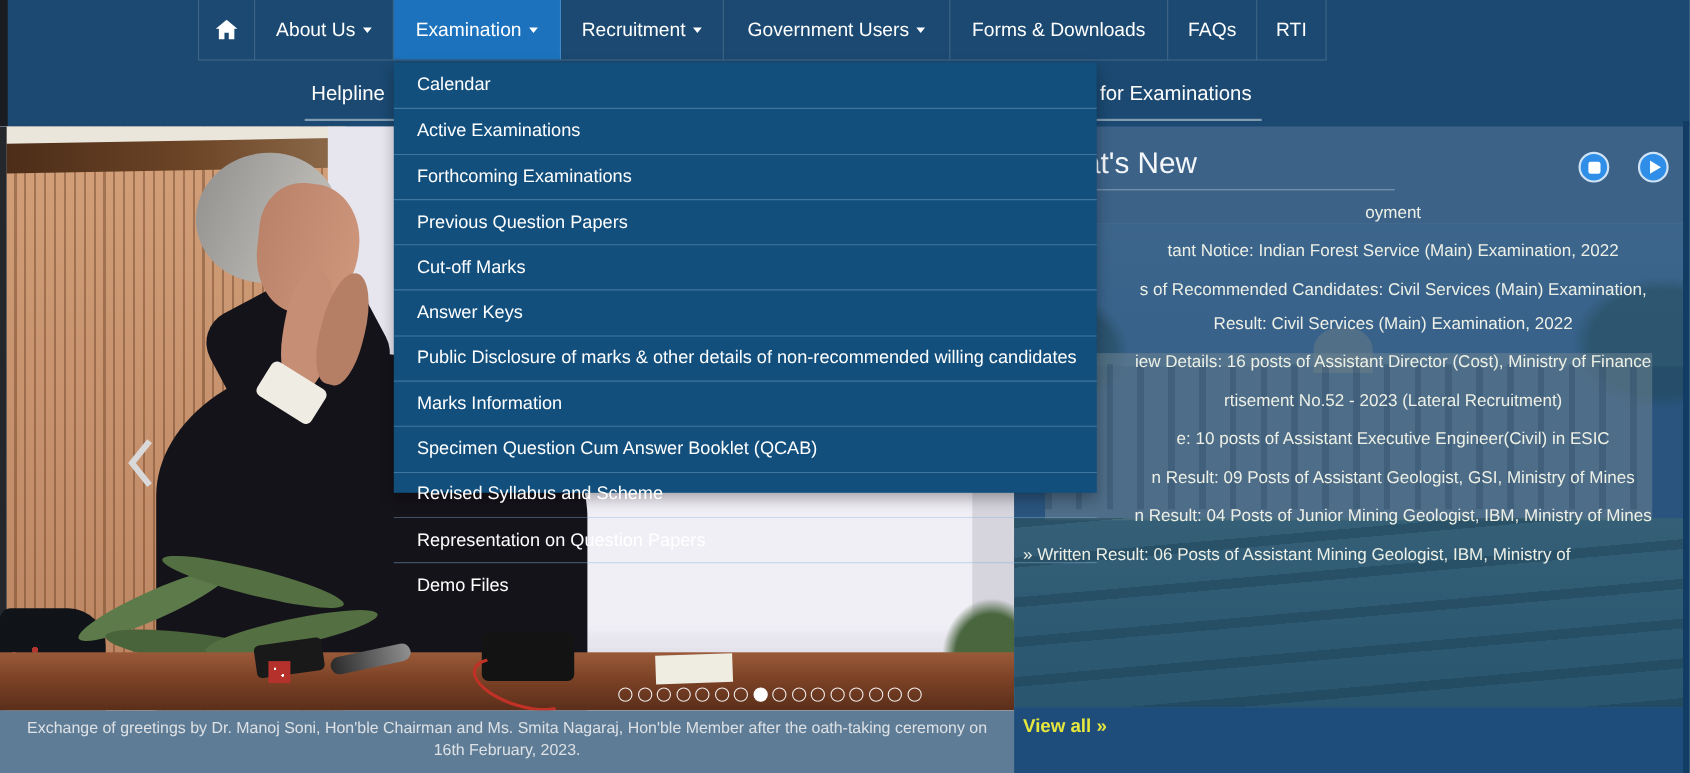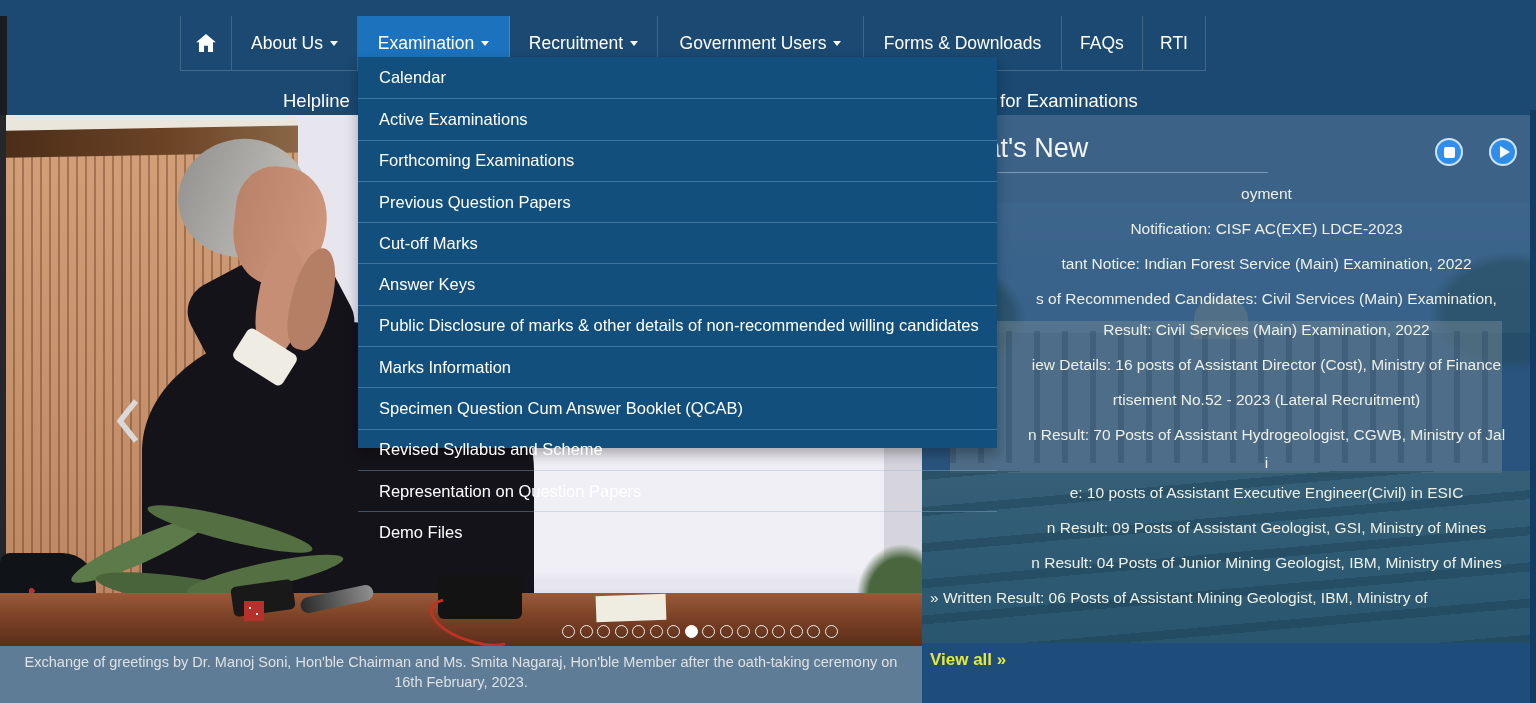--- a/index.html
+++ b/index.html
@@ -1,20 +1,20 @@
 <!DOCTYPE html>
 <html><head>
 <meta charset="utf-8">
 <style>
   * { margin:0; padding:0; box-sizing:border-box; }
   body { font-family:"Liberation Sans", sans-serif; background:#0d3354; }
   .screen { position:relative; width:1536px; height:703px; overflow:hidden; background:#1b4971; }
 
   
-  .header { position:absolute; left:0; top:16px; width:1536px; height:115px; background:#1b4971; }
+  .header { position:absolute; left:0; top:0; width:1536px; height:115px; background:#1b4971; }
   .left-dark { position:absolute; left:0; top:0; width:7px; height:115px; background:#191d21; }
   .nav { position:absolute; left:180px; top:0; height:55px; display:flex; border-bottom:1px solid rgba(255,255,255,.18); }
   .nav-item { height:54px; display:flex; align-items:center; justify-content:center; color:#fff; font-size:17.5px; border-right:1px solid rgba(255,255,255,.16); cursor:pointer; }
   .nav-item:first-child { border-left:1px solid rgba(255,255,255,.16); }
   .nav-item.active { background:#1c72bd; }
   .caret { display:inline-block; margin-left:7px; width:0; height:0; border-left:4.5px solid transparent; border-right:4.5px solid transparent; border-top:5px solid #fff; }
   .helpline-left { position:absolute; left:283px; top:74px; color:#fdfdfd; font-size:18.5px; }
   .helpline-right { position:absolute; left:1000px; top:74px; color:#fdfdfd; font-size:18.5px; }
   .helpline-line { position:absolute; left:277px; top:108px; width:870px; height:2px; background:rgba(255,255,255,.45); }
 
@@ -232,41 +232,34 @@
         <i></i>
       </div>
     <div class="ctl ctl-play">
         <i></i>
       </div>
     <div class="news">
         <div class="news-item frag">
           <div class="l1">oyment</div>
         </div>
         <div class="news-item frag">
-          <div class="l1">Notification: CISF AC(EXE) LDCE-2023</div>
-        </div>
-        <div class="news-item frag">
           <div class="l1">tant Notice: Indian Forest Service (Main) Examination, 2022</div>
         </div>
         <div class="news-item frag multi">
           <div class="l1">s of Recommended Candidates: Civil Services (Main) Examination,</div>
           <div class="l2"></div>
         </div>
         <div class="news-item frag">
           <div class="l1">Result: Civil Services (Main) Examination, 2022</div>
         </div>
         <div class="news-item frag">
           <div class="l1">iew Details: 16 posts of Assistant Director (Cost), Ministry of Finance</div>
         </div>
         <div class="news-item frag">
           <div class="l1">rtisement No.52 - 2023 (Lateral Recruitment)</div>
-        </div>
-        <div class="news-item frag multi">
-          <div class="l1">n Result: 70 Posts of Assistant Hydrogeologist, CGWB, Ministry of Jal</div>
-          <div class="l2">i</div>
         </div>
         <div class="news-item frag">
           <div class="l1">e: 10 posts of Assistant Executive Engineer(Civil) in ESIC</div>
         </div>
         <div class="news-item frag">
           <div class="l1">n Result: 09 Posts of Assistant Geologist, GSI, Ministry of Mines</div>
         </div>
         <div class="news-item frag">
           <div class="l1">n Result: 04 Posts of Junior Mining Geologist, IBM, Ministry of Mines</div>
         </div>

